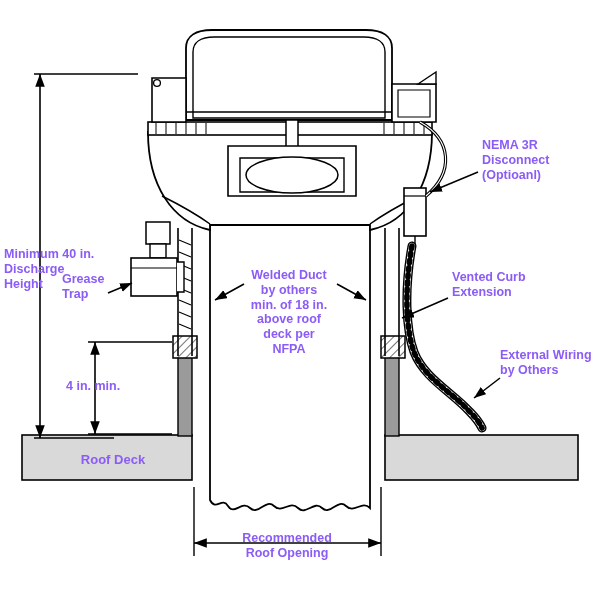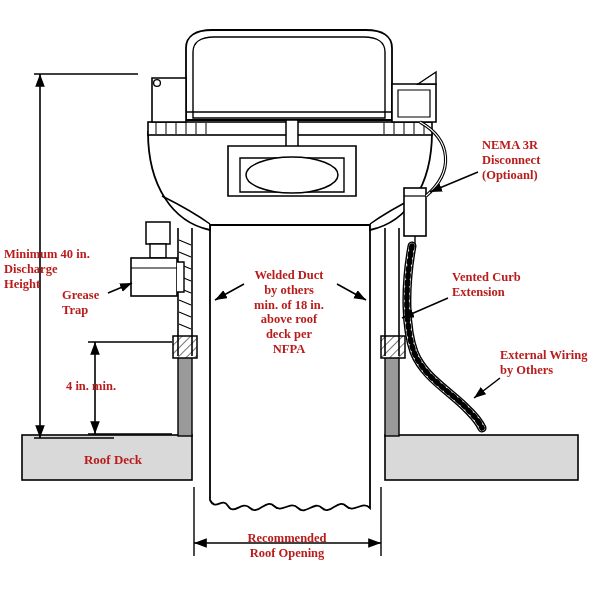--- a/index.html
+++ b/index.html
@@ -15,24 +15,24 @@
     font-family: "Liberation Sans", sans-serif;
     overflow: hidden;
   }
   #stage svg {
     position: absolute;
     left: 0;
     top: 0;
   }
   .lbl {
     position: absolute;
-    font-family: Liberation Serif, serif;
+    font-family: Liberation Sans, sans-serif;
     font-size: 12.5px;
     font-weight: bold;
-    color: #b91c1c;
+    color: #8b5cf6;
     line-height: 1.18;
     white-space: pre-line;
   }
   .lbl.center { text-align: center; }
   .lbl.left   { text-align: left; }
 </style>
 </head>
 <body>
 
 <div id="stage">
@@ -215,21 +215,21 @@
     <g>
       <line x1="500" y1="378" x2="474" y2="398" stroke="#000000" stroke-width="1.5" marker-end="url(#arrowEnd)"></line>
     </g>
 
   </svg>
 
   <div class="lbl left" style="left:4px; top:210px; width:110px;margin-top:37px;">Minimum 40 in.
 Discharge
 Height</div>
 
-  <div class="lbl left" style="left:62px; top:288px; width:70px;">Grease
+  <div class="lbl left" style="left:62px; top:272px; width:70px;">Grease
 Trap</div>
 
   <div class="lbl left" style="left:66px; top:379px; width:80px;">4 in. min.</div>
 
   <div class="lbl center" style="left:73px; top:452px; width:80px; font-size:13px;">Roof Deck</div>
 
   <div class="lbl center" style="left:243px; top:268px; width:92px;">Welded Duct
 by others
 min. of 18 in.
 above roof

